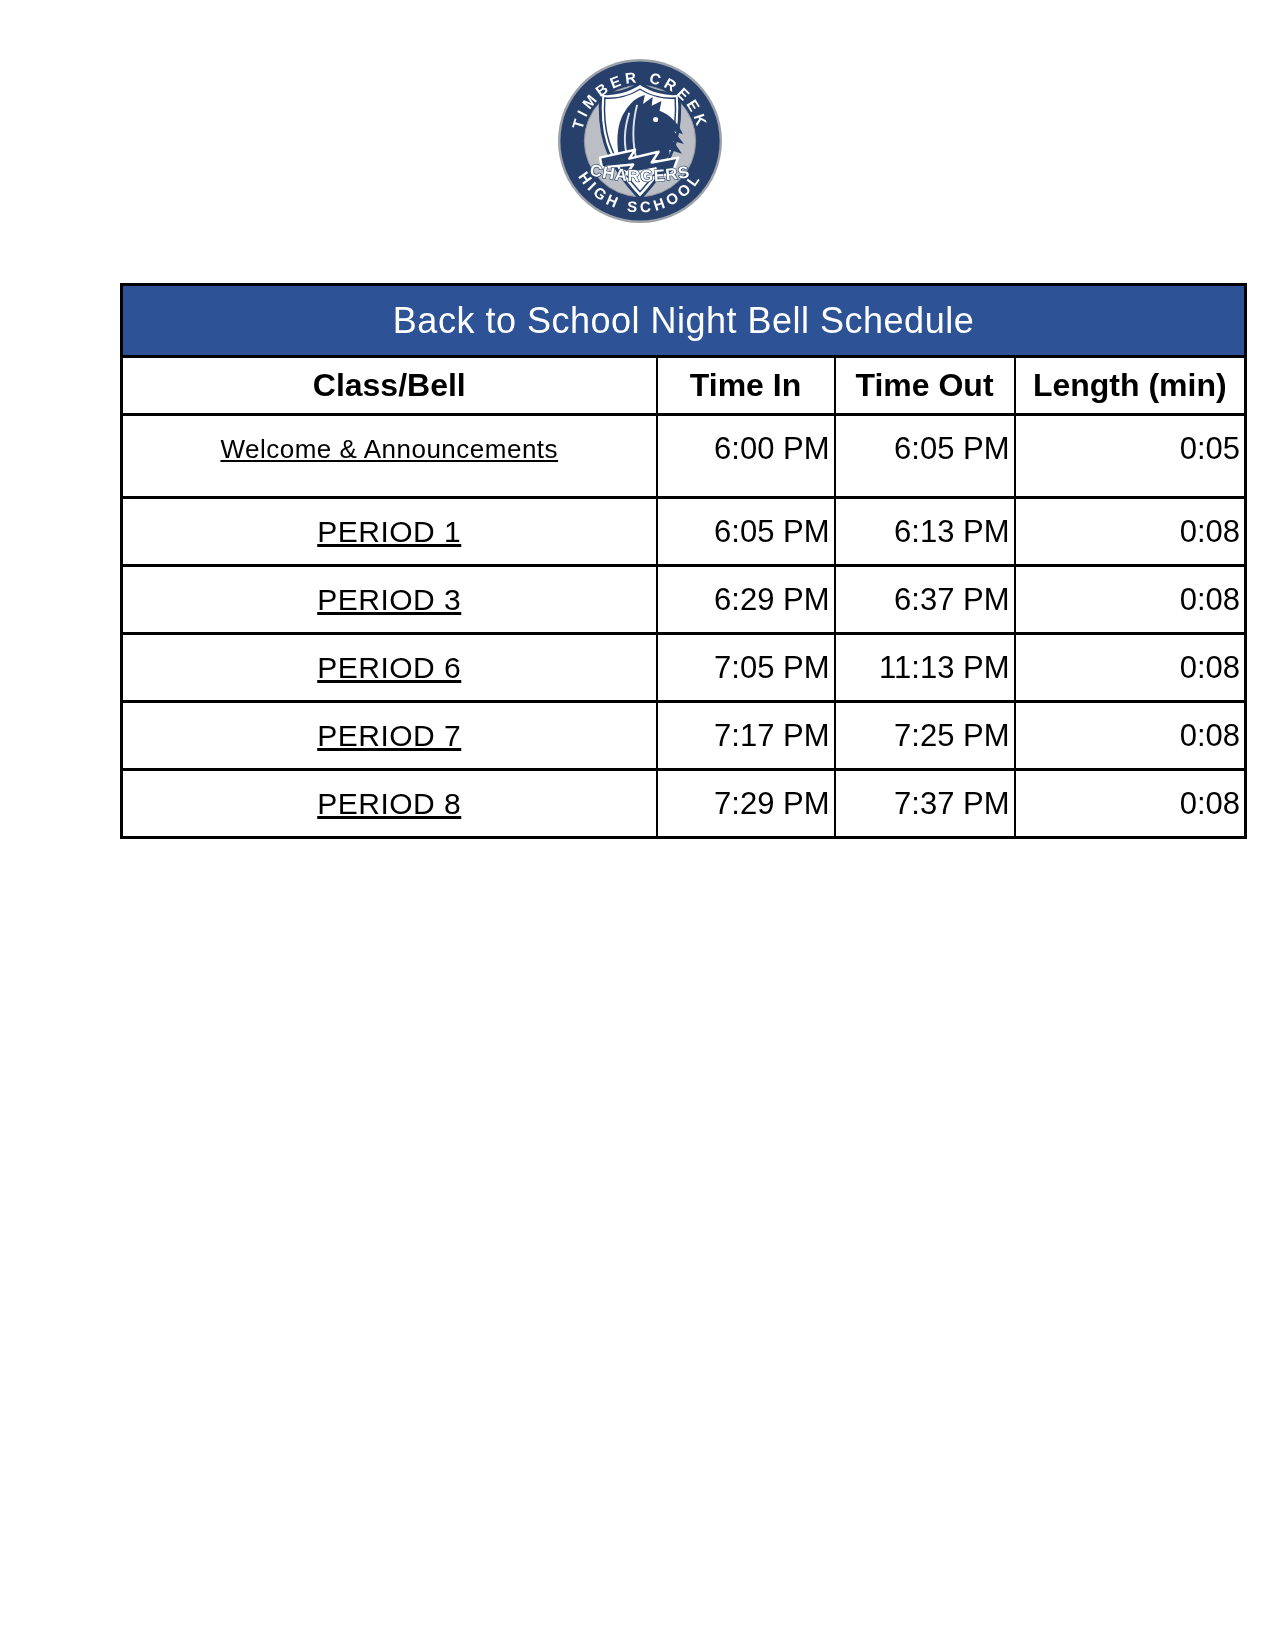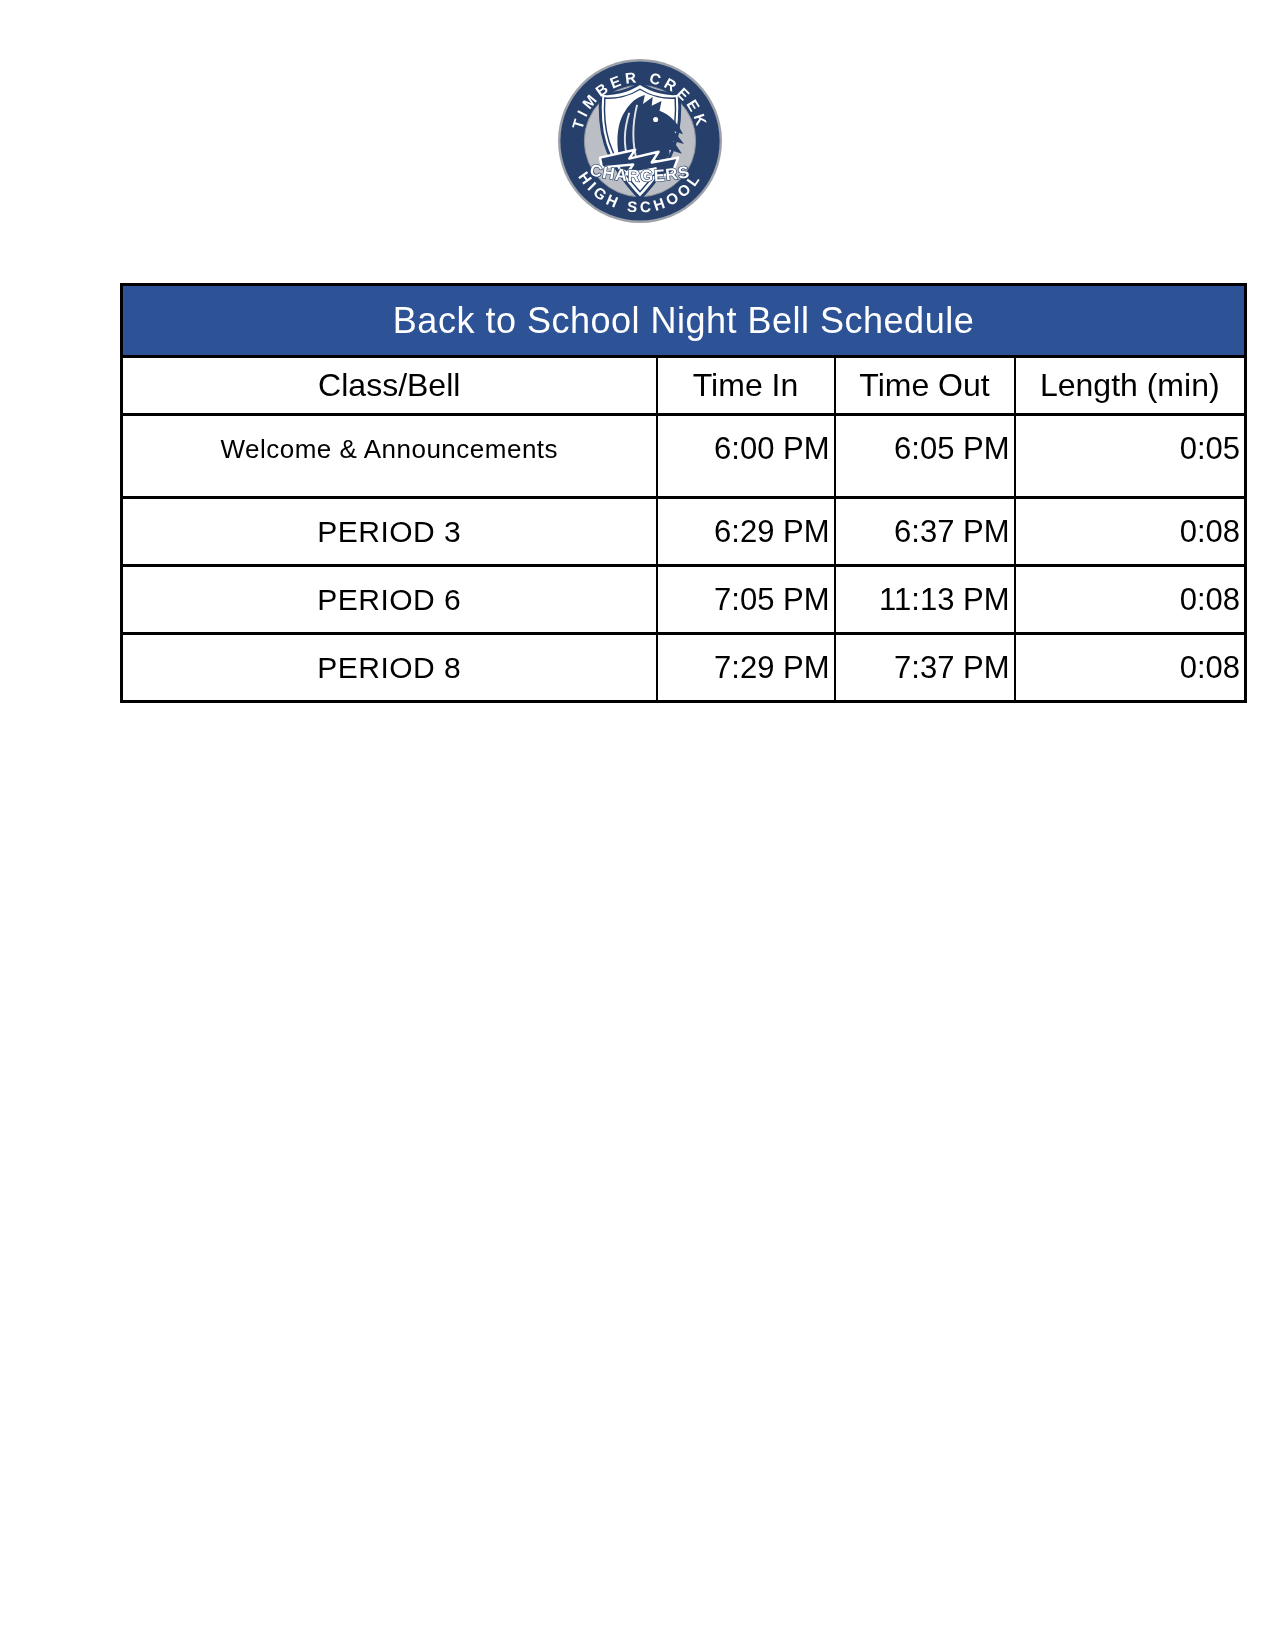--- a/index.html
+++ b/index.html
@@ -69,27 +69,27 @@
     height: 72px;
     background: #2d5396;
     color: #ffffff;
     font-size: 36px;
     font-weight: 400;
     letter-spacing: 0.5px;
   }
   tr.header-row th {
     height: 58px;
     font-size: 32px;
-    font-weight: 400;
+    font-weight: 700;
   }
   tr.welcome { height: 83px; }
   tr.welcome td { padding-bottom: 14px; }
   tr.welcome td.name-cell { font-size: 26px; }
   tr.period { height: 68px; }
-  td.name-cell { font-size: 30px; letter-spacing: 0.5px; }
+  td.name-cell { font-size: 30px; letter-spacing: 0.5px; text-decoration: underline; }
   td.time-cell, td.length-cell { font-size: 31px; text-align: right; }
 </style>
 </head>
 <body>
 
 <div class="page">
 
   <div class="logo-wrap">
     <svg viewBox="0 0 170 170" aria-hidden="true">
       <defs>
@@ -145,38 +145,50 @@
           <th>Length (min)</th>
         </tr>
 
   <tr class="welcome">
     <td class="name-cell">Welcome &amp; Announcements</td>
     <td class="time-cell">6:00 PM</td>
     <td class="time-cell">6:05 PM</td>
     <td class="length-cell">0:05</td>
   </tr>
 
+  <tr class="period">
+    <td class="name-cell">PERIOD 1</td>
+    <td class="time-cell">6:05 PM</td>
+    <td class="time-cell">6:13 PM</td>
+    <td class="length-cell">0:08</td>
+  </tr>
 
 
   <tr class="period">
     <td class="name-cell">PERIOD 3</td>
     <td class="time-cell">6:29 PM</td>
     <td class="time-cell">6:37 PM</td>
     <td class="length-cell">0:08</td>
   </tr>
 
 
 
   <tr class="period">
     <td class="name-cell">PERIOD 6</td>
     <td class="time-cell">7:05 PM</td>
     <td class="time-cell">11:13 PM</td>
     <td class="length-cell">0:08</td>
   </tr>
 
+  <tr class="period">
+    <td class="name-cell">PERIOD 7</td>
+    <td class="time-cell">7:17 PM</td>
+    <td class="time-cell">7:25 PM</td>
+    <td class="length-cell">0:08</td>
+  </tr>
 
   <tr class="period">
     <td class="name-cell">PERIOD 8</td>
     <td class="time-cell">7:29 PM</td>
     <td class="time-cell">7:37 PM</td>
     <td class="length-cell">0:08</td>
   </tr>
 </tbody>
     </table>
   </div>

